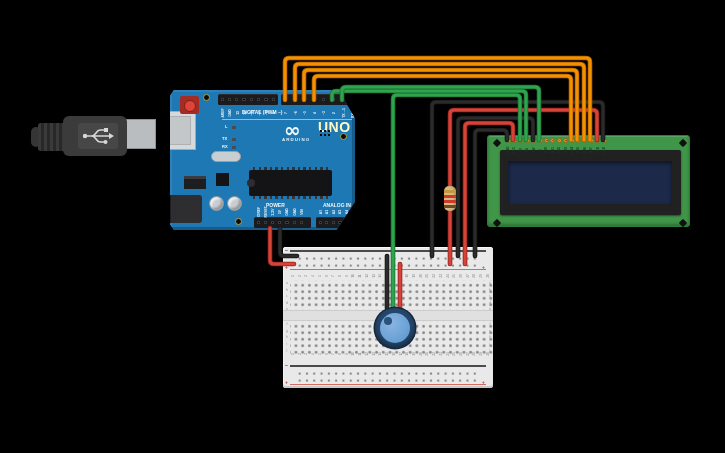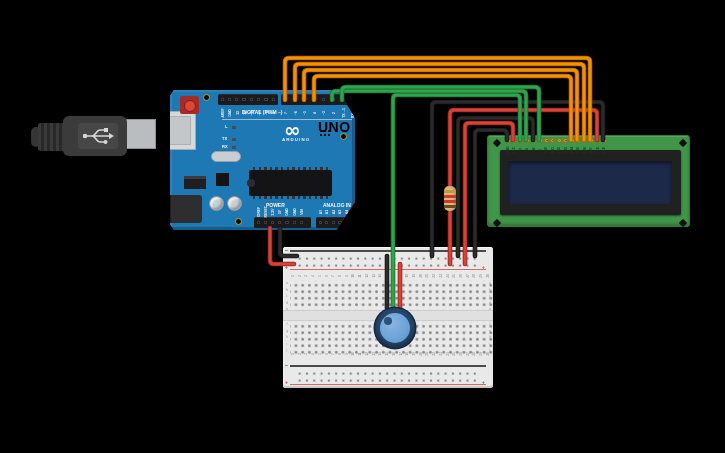--- a/index.html
+++ b/index.html
@@ -31,21 +31,21 @@
   .cap{position:absolute;width:15px;height:15px;border-radius:50%;background:#c8cdd1;border:1px solid #90969b;
        box-shadow:inset -2px -2px 2px rgba(0,0,0,.25), inset 2px 2px 2px rgba(255,255,255,.7);}
   #chip2{left:46px;top:83px;width:13px;height:13px;background:#141417;}
   #reset-base{left:10px;top:6px;width:19px;height:18px;background:#a42c24;border-radius:2px;}
   #reset-cap{left:13.5px;top:9.5px;width:12px;height:12px;border-radius:50%;background:#e04438;border:1px solid #7e1f19;}
   #pwrjack{left:-5px;top:105px;width:37px;height:28px;background:#2e2e30;border-radius:3px;border-left:6px solid #1f1f21;}
   #usbsock{left:-18px;top:21px;width:44px;height:39px;background:#d6d9db;border:1px solid #a6aaad;}
   #usbsock .inner{position:absolute;left:4px;top:4px;right:4px;bottom:4px;background:#c3c7ca;border:1px solid #adb1b4;}
   .led{position:absolute;width:4px;height:3px;background:#4a4a50;}
   #logo{left:114px;top:28px;font:700 20px "DejaVu Sans",sans-serif;color:#f2f7fa;letter-spacing:-2px;}
-  #unotxt{left:148px;top:29px;font:700 14px "Liberation Sans",sans-serif;color:#000000;letter-spacing:.5px;}
+  #unotxt{left:148px;top:29px;font:700 14px "Liberation Sans",sans-serif;color:#fef9c3;letter-spacing:.5px;}
   #brandtxt{left:112px;top:47px;font:700 8px "Liberation Sans",sans-serif;color:#e8f1f7;letter-spacing:2px;transform:scale(.55);transform-origin:left top;}
   .icspdot{position:absolute;width:2.2px;height:2.2px;background:#0d0d0f;}
 
   
   #usbplug-metal{left:124px;top:119px;width:32px;height:30px;background:#b9bdc0;border:1px solid #8f9396;z-index:1;}
   #usbplug-body{left:63px;top:116px;width:64px;height:40px;background:#3b3b3b;border-radius:6px;z-index:2;}
   #usbplug-panel{position:absolute;left:15px;top:7px;width:40px;height:26px;background:#474747;border-radius:3px;}
   #usbplug-ridge{left:38px;top:123px;width:27px;height:28px;z-index:1;border-radius:3px;
      background:repeating-linear-gradient(90deg,#3a3a3a 0 3px,#282828 3px 6px);}
   #usbplug-tip{left:31px;top:127px;width:10px;height:20px;background:#353535;border-radius:5px;z-index:0;}

